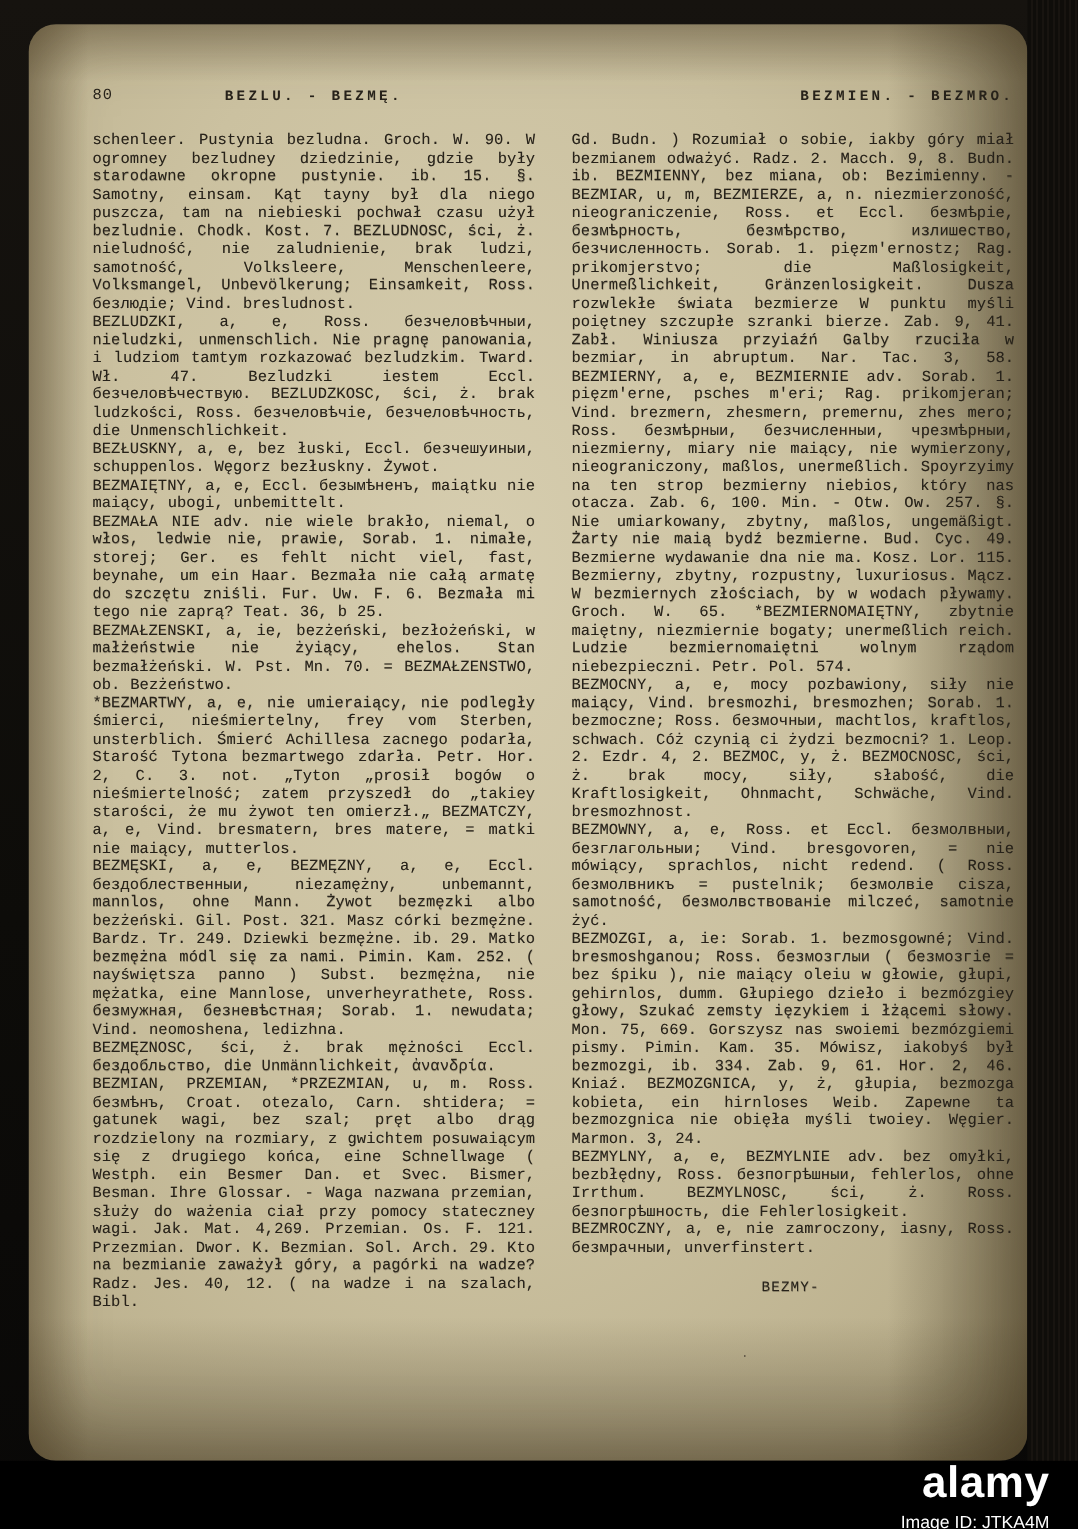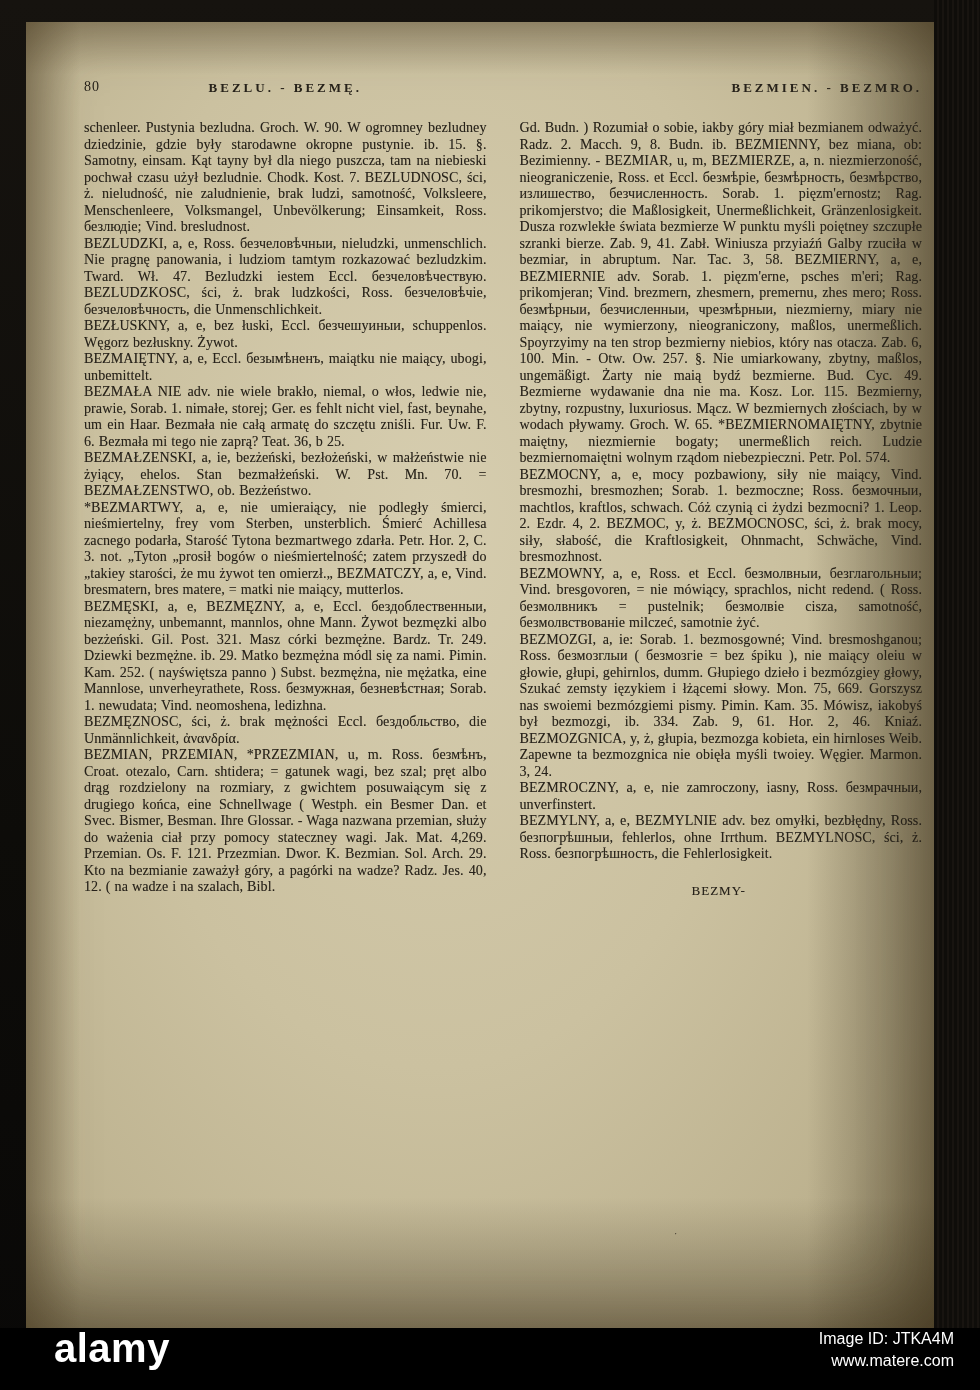--- a/index.html
+++ b/index.html
@@ -14,26 +14,27 @@
   }
 
   .paper {
     position: absolute;
     left: 26px;
     top: 22px;
     width: 908px;
     height: 1306px;
     padding: 56px 12px 0 58px;
     color: #27221a;
-    font-family: Liberation Serif, serif;
+    font-family: Liberation Mono, monospace;
     background:
       linear-gradient(to right, rgba(74,60,34,.38) 0%, rgba(74,60,34,0) 6%, rgba(74,60,34,0) 86%, rgba(50,40,20,.5) 100%),
       linear-gradient(to bottom, rgba(74,60,34,.32) 0%, rgba(74,60,34,0) 4%, rgba(74,60,34,0) 90%, rgba(50,40,20,.42) 100%),
       radial-gradient(ellipse at 45% 38%, #d6cdaf 0%, #cbc1a0 48%, #bcb18e 82%, #a99d77 100%);
     box-shadow: inset 0 0 70px rgba(62,48,24,.40);
+    border-radius: 25px;
   }
 
   .page-head { display: flex; gap: 33px; margin-bottom: 24px; }
   .head-left  { position: relative; width: 403px; text-align: center; }
   .head-right { width: 403px; text-align: right; }
   .pagenum { position: absolute; left: 0; top: 1px; font-size: 14px; letter-spacing: 1px; }
   .running-head { font-size: 13px; font-weight: 700; letter-spacing: 3px; white-space: nowrap; }
 
   .cols { display: flex; gap: 33px; }
   .col  { width: 403px; }
@@ -62,25 +63,26 @@
     width: 46px; height: 1390px;
     background: repeating-linear-gradient(to right, #0f0d0a 0 3px, #181410 3px 5px);
   }
 
   .bar {
     position: absolute;
     left: 0; bottom: 0;
     width: 980px; height: 62px;
     background: #000;
     display: flex;
-    align-items: flex-start;
+    align-items: flex-end;
     justify-content: space-between;
     padding: 0 26px 0 54px;
     font-family: "Liberation Sans", "DejaVu Sans", sans-serif;
     color: #fff;
+    flex-direction: column;
   }
   .brand { font-size: 40px; font-weight: 700; letter-spacing: .5px; line-height: 1; padding-bottom: 6px; }
   .credit { text-align: right; font-size: 16px; line-height: 1.4; }
 </style>
 </head>
 <body>
 
 <div class="photo">
 
   <div class="paper">
@@ -107,22 +109,22 @@
           <p class="para">BEZMĘSKI, a, e, BEZMĘZNY, a, e, Eccl. бездоблественныи, niezamężny, unbemannt, mannlos, ohne Mann. Żywot bezmęzki albo bezżeński. Gil. Post. 321. Masz córki bezmężne. Bardz. Tr. 249. Dziewki bezmężne. ib. 29. Matko bezmężna módl się za nami. Pimin. Kam. 252. ( nayświętsza panno ) Subst. bezmężna, nie mężatka, eine Mannlose, unverheyrathete, Ross. безмужная, безневѣстная; Sorab. 1. newudata; Vind. neomoshena, ledizhna.</p>
           <p class="para">BEZMĘZNOSC, ści, ż. brak mężności Eccl. бездобльство, die Unmännlichkeit, ἀνανδρία.</p>
           <p class="para">BEZMIAN, PRZEMIAN, *PRZEZMIAN, u, m. Ross. безмѣнъ, Croat. otezalo, Carn. shtidera; = gatunek wagi, bez szal; pręt albo drąg rozdzielony na rozmiary, z gwichtem posuwaiącym się z drugiego końca, eine Schnellwage ( Westph. ein Besmer Dan. et Svec. Bismer, Besman. Ihre Glossar. - Waga nazwana przemian, służy do ważenia ciał przy pomocy stateczney wagi. Jak. Mat. 4,269. Przemian. Os. F. 121. Przezmian. Dwor. K. Bezmian. Sol. Arch. 29. Kto na bezmianie zaważył góry, a pagórki na wadze? Radz. Jes. 40, 12. ( na wadze i na szalach, Bibl.</p>
         </div>
       <div class="col">
         <div>
             <p class="para">Gd. Budn. ) Rozumiał o sobie, iakby góry miał bezmianem odważyć. Radz. 2. Macch. 9, 8. Budn. ib. BEZMIENNY, bez miana, ob: Bezimienny. - BEZMIAR, u, m, BEZMIERZE, a, n. niezmierzoność, nieograniczenie, Ross. et Eccl. безмѣріе, безмѣрность, безмѣрство, излишество, безчисленность. Sorab. 1. pięzm'ernostz; Rag. prikomjerstvo; die Maßlosigkeit, Unermeßlichkeit, Gränzenlosigkeit. Dusza rozwlekłe świata bezmierze W punktu myśli poiętney szczupłe szranki bierze. Zab. 9, 41. Zabł. Winiusza przyiaźń Galby rzuciła w bezmiar, in abruptum. Nar. Tac. 3, 58. BEZMIERNY, a, e, BEZMIERNIE adv. Sorab. 1. pięzm'erne, psches m'eri; Rag. prikomjeran; Vind. brezmern, zhesmern, premernu, zhes mero; Ross. безмѣрныи, безчисленныи, чрезмѣрныи, niezmierny, miary nie maiący, nie wymierzony, nieograniczony, maßlos, unermeßlich. Spoyrzyimy na ten strop bezmierny niebios, który nas otacza. Zab. 6, 100. Min. - Otw. Ow. 257. §. Nie umiarkowany, zbytny, maßlos, ungemäßigt. Żarty nie maią bydź bezmierne. Bud. Cyc. 49. Bezmierne wydawanie dna nie ma. Kosz. Lor. 115. Bezmierny, zbytny, rozpustny, luxuriosus. Mącz. W bezmiernych złościach, by w wodach pływamy. Groch. W. 65. *BEZMIERNOMAIĘTNY, zbytnie maiętny, niezmiernie bogaty; unermeßlich reich. Ludzie bezmiernomaiętni wolnym rządom niebezpieczni. Petr. Pol. 574.</p>
             <p class="para">BEZMOCNY, a, e, mocy pozbawiony, siły nie maiący, Vind. bresmozhi, bresmozhen; Sorab. 1. bezmoczne; Ross. безмочныи, machtlos, kraftlos, schwach. Cóż czynią ci żydzi bezmocni? 1. Leop. 2. Ezdr. 4, 2. BEZMOC, y, ż. BEZMOCNOSC, ści, ż. brak mocy, siły, słabość, die Kraftlosigkeit, Ohnmacht, Schwäche, Vind. bresmozhnost.</p>
             <p class="para">BEZMOWNY, a, e, Ross. et Eccl. безмолвныи, безглагольныи; Vind. bresgovoren, = nie mówiący, sprachlos, nicht redend. ( Ross. безмолвникъ = pustelnik; безмолвіе cisza, samotność, безмолвствованіе milczeć, samotnie żyć.</p>
             <p class="para">BEZMOZGI, a, ie: Sorab. 1. bezmosgowné; Vind. bresmoshganou; Ross. безмозглыи ( безмозгіе = bez śpiku ), nie maiący oleiu w głowie, głupi, gehirnlos, dumm. Głupiego dzieło i bezmózgiey głowy, Szukać zemsty ięzykiem i łżącemi słowy. Mon. 75, 669. Gorszysz nas swoiemi bezmózgiemi pismy. Pimin. Kam. 35. Mówisz, iakobyś był bezmozgi, ib. 334. Zab. 9, 61. Hor. 2, 46. Kniaź. BEZMOZGNICA, y, ż, głupia, bezmozga kobieta, ein hirnloses Weib. Zapewne ta bezmozgnica nie obięła myśli twoiey. Węgier. Marmon. 3, 24.</p>
+            <p class="para">BEZMYLNY, a, e, BEZMYLNIE adv. bez omyłki, bezbłędny, Ross. безпогрѣшныи, fehlerlos, ohne Irrthum. BEZMYLNOSC, ści, ż. Ross. безпогрѣшность, die Fehlerlosigkeit.</p>
             <p class="para">BEZMROCZNY, a, e, nie zamroczony, iasny, Ross. безмрачныи, unverfinstert.</p>
-            <p class="para">BEZMYLNY, a, e, BEZMYLNIE adv. bez omyłki, bezbłędny, Ross. безпогрѣшныи, fehlerlos, ohne Irrthum. BEZMYLNOSC, ści, ż. Ross. безпогрѣшность, die Fehlerlosigkeit.</p>
           </div>
         <div class="catchword">BEZMY-</div>
       </div>
     </div>
 
     <span class="dot">·</span>
   </div>
 
   <div class="book-edge"></div>
 

